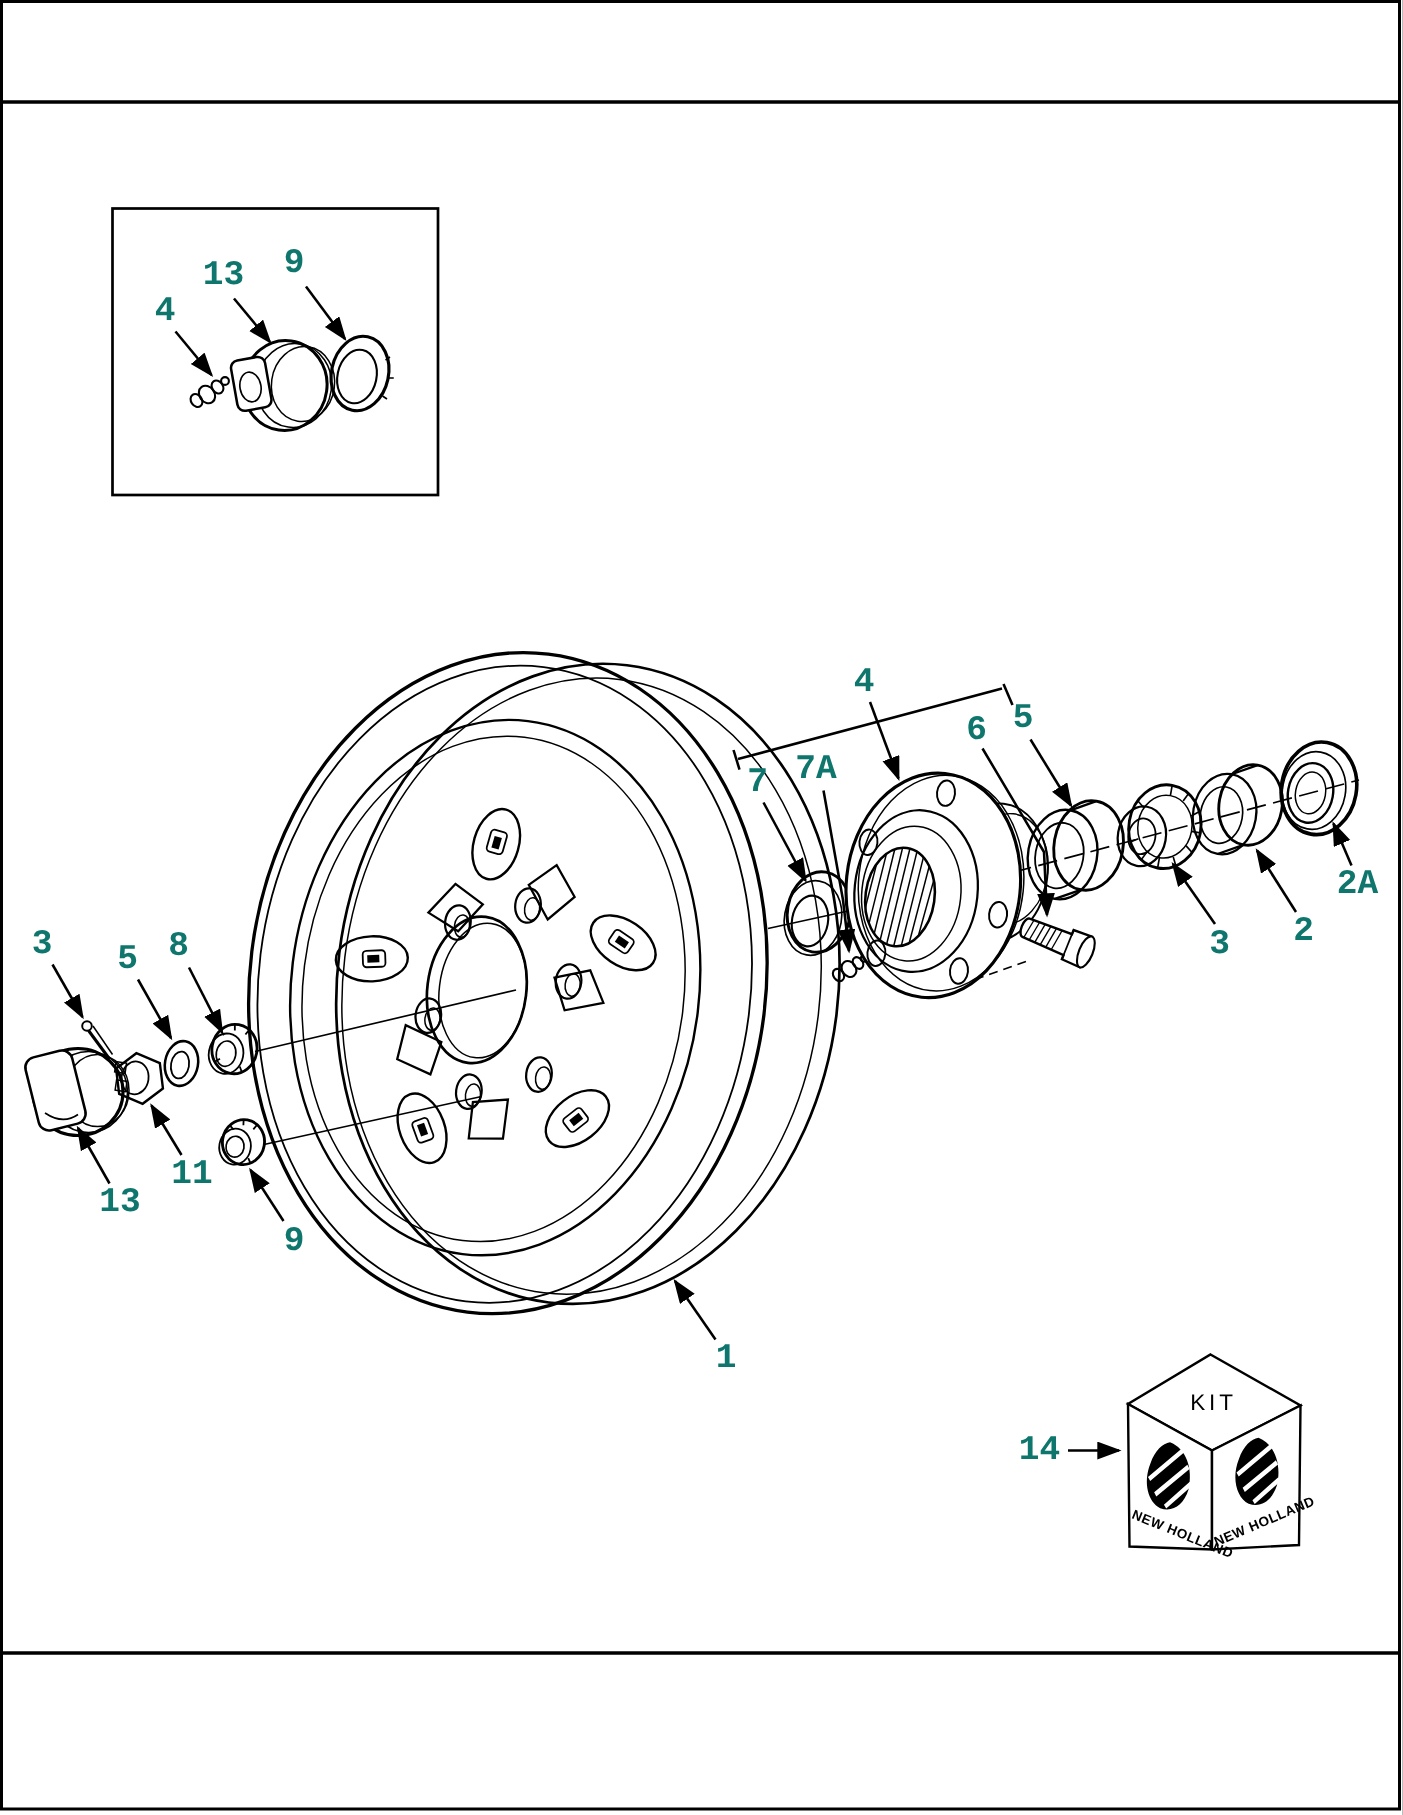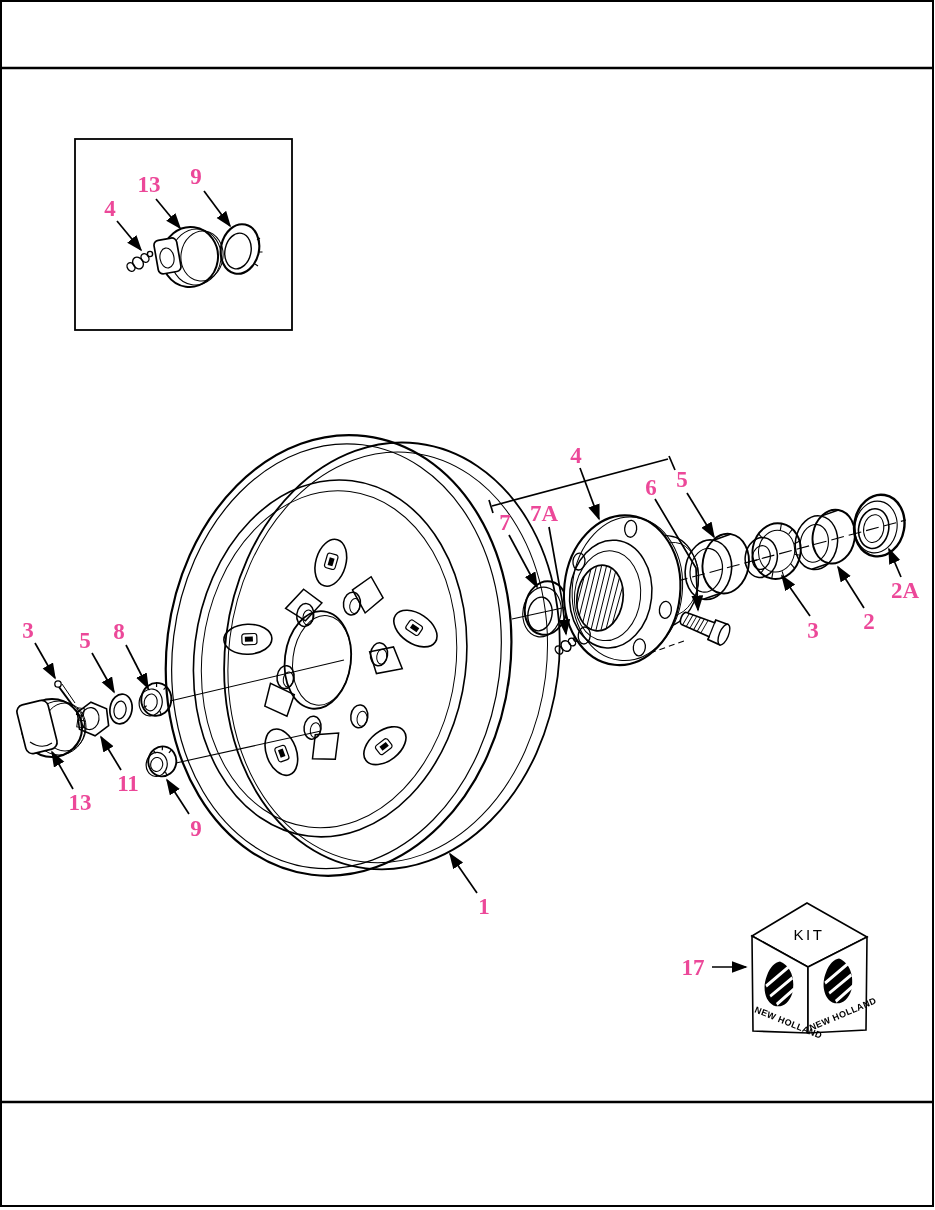--- a/index.html
+++ b/index.html
@@ -7,24 +7,24 @@
     position:relative;
     width:935px;height:1210px;
     background:#ffffff;
     font-family:"Liberation Sans", sans-serif;
     overflow:hidden;
   }
   svg{position:absolute;left:0;top:0;}
   .callout{
     position:absolute;
     transform:translate(-50%,-50%);
-    font-family:Liberation Serif, serif;
+    font-family:Liberation Mono, monospace;
     font-weight:bold;
     font-size:23px;
-    color:#ec4899;
+    color:#0f766e;
     letter-spacing:0px;
     white-space:nowrap;
     line-height:1;
   }
 </style>
 </head>
 <body>
 
 <div class="page">
 
@@ -350,19 +350,19 @@
 <div class="callout" style="left:682px;top:479px">5</div>
 <div class="callout" style="left:651px;top:487px">6</div>
 <div class="callout" style="left:505px;top:522px">7</div>
 <div class="callout" style="left:544px;top:513px">7A</div>
 <div class="callout" style="left:119px;top:631px">8</div>
 <div class="callout" style="left:196px;top:828px">9</div>
 <div class="callout" style="left:85px;top:640px">5</div>
 <div class="callout" style="left:128px;top:783px">11</div>
 <div class="callout" style="left:28px;top:630px">3</div>
 <div class="callout" style="left:80px;top:802px">13</div>
-<div class="callout" style="left:693px;top:967px">17</div>
+<div class="callout" style="left:693px;top:967px">14</div>
 
 <div class="callout" style="left:110px;top:208px">4</div>
 <div class="callout" style="left:149px;top:184px">13</div>
 <div class="callout" style="left:196px;top:176px">9</div>
 
 </div>
 
 </body></html>

